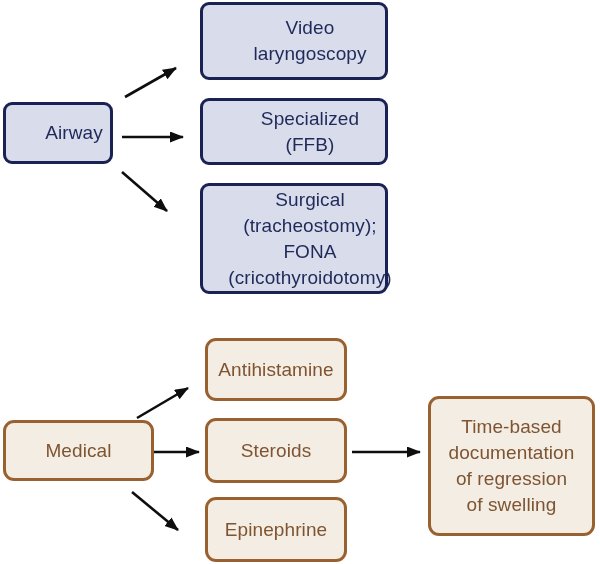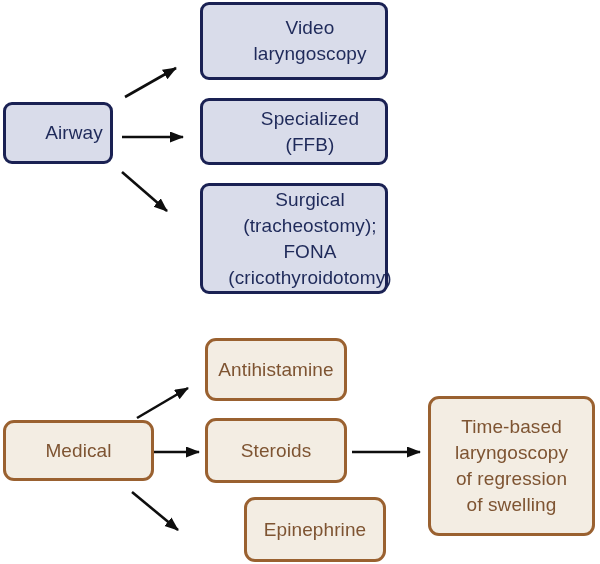--- a/index.html
+++ b/index.html
@@ -102,24 +102,24 @@
   </div>
 
   <div class="box brown" style="left:205px; top:338px; width:142px; height:63px;">
     <span class="label">Antihistamine</span>
   </div>
 
   <div class="box brown" style="left:205px; top:418px; width:142px; height:65px;">
     <span class="label">Steroids</span>
   </div>
 
-  <div class="box brown" style="left:205px; top:497px; width:142px; height:65px;margin-left:39px;">
+  <div class="box brown" style="left:205px; top:497px; width:142px; height:65px;">
     <span class="label">Epinephrine</span>
   </div>
 
   <div class="box brown" style="left:428px; top:396px; width:167px; height:140px;">
     <span class="label">Time-based
-laryngoscopy
+documentation
 of regression
 of swelling</span>
   </div>
 
 </div>
 
 </body></html>

